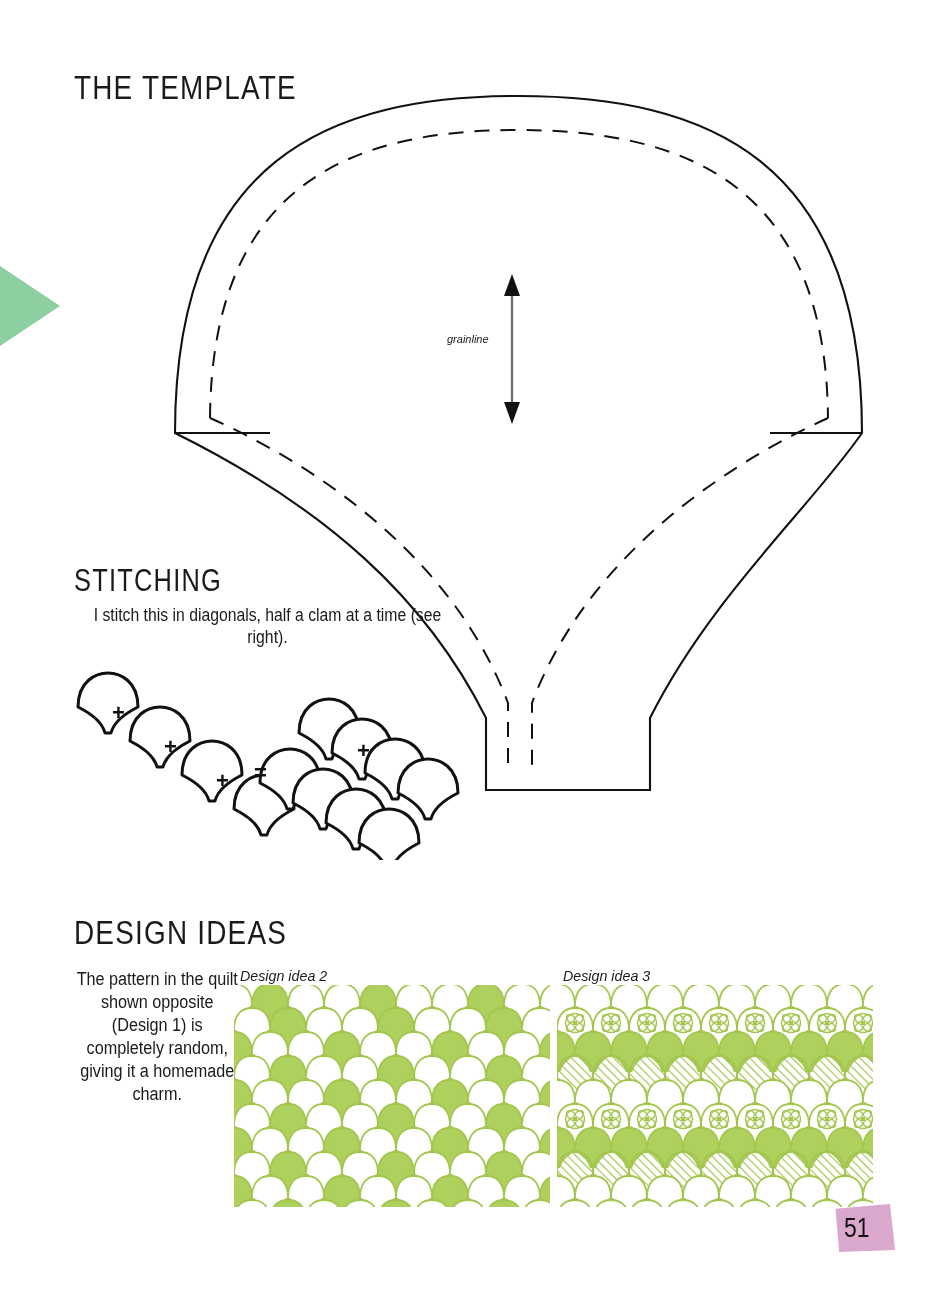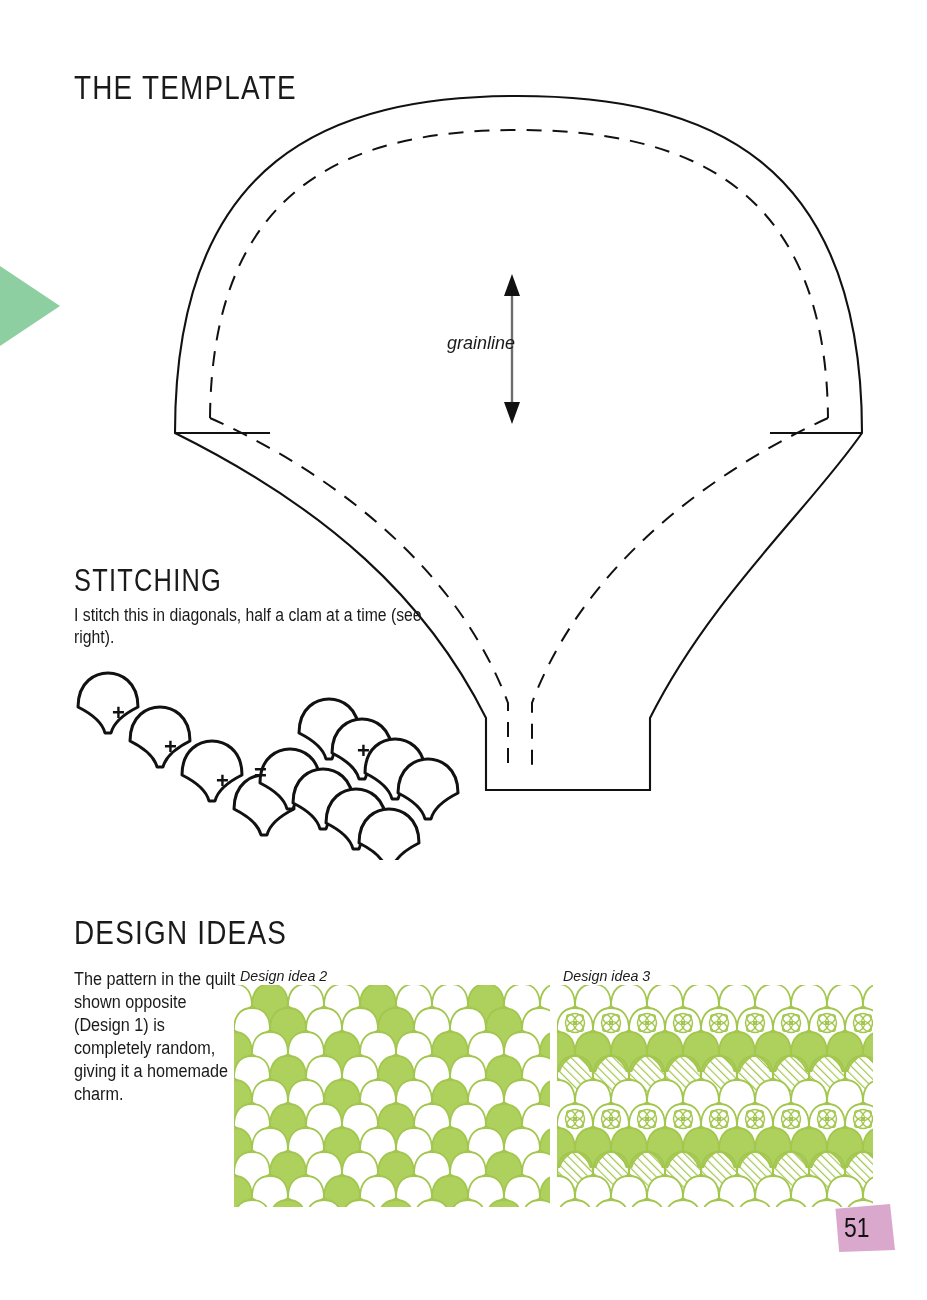--- a/index.html
+++ b/index.html
@@ -13,20 +13,21 @@
     position: relative;
     overflow: hidden;
     font-family: "Liberation Sans", sans-serif;
     color: #000000;
   }
 
   .page {
     position: absolute;
     inset: 0;
     background: #ffffff;
+    text-align: center;
   }
 
   
   .edge-tab {
     position: absolute;
     left: 0;
     top: 266px;
     width: 0;
     height: 0;
     border-top: 40px solid transparent;
@@ -82,21 +83,21 @@
   #panel-idea2      { left: 234px; top: 985px; width: 316px; height: 222px; }
   #panel-idea3      { left: 557px; top: 985px; width: 316px; height: 222px; }
 
   
   #grainline-label {
     position: absolute;
     left: 447px;
     top: 333px;
     font-family: "Liberation Sans Narrow", "Liberation Sans", sans-serif;
     font-style: italic;
-    font-size: 18px;
+    font-size: 11px;
     color: #1a1a1a;
   }
 
   
   #page-badge {
     position: absolute;
     left: 833px;
     top: 1204px;
     width: 62px;
     height: 48px;

